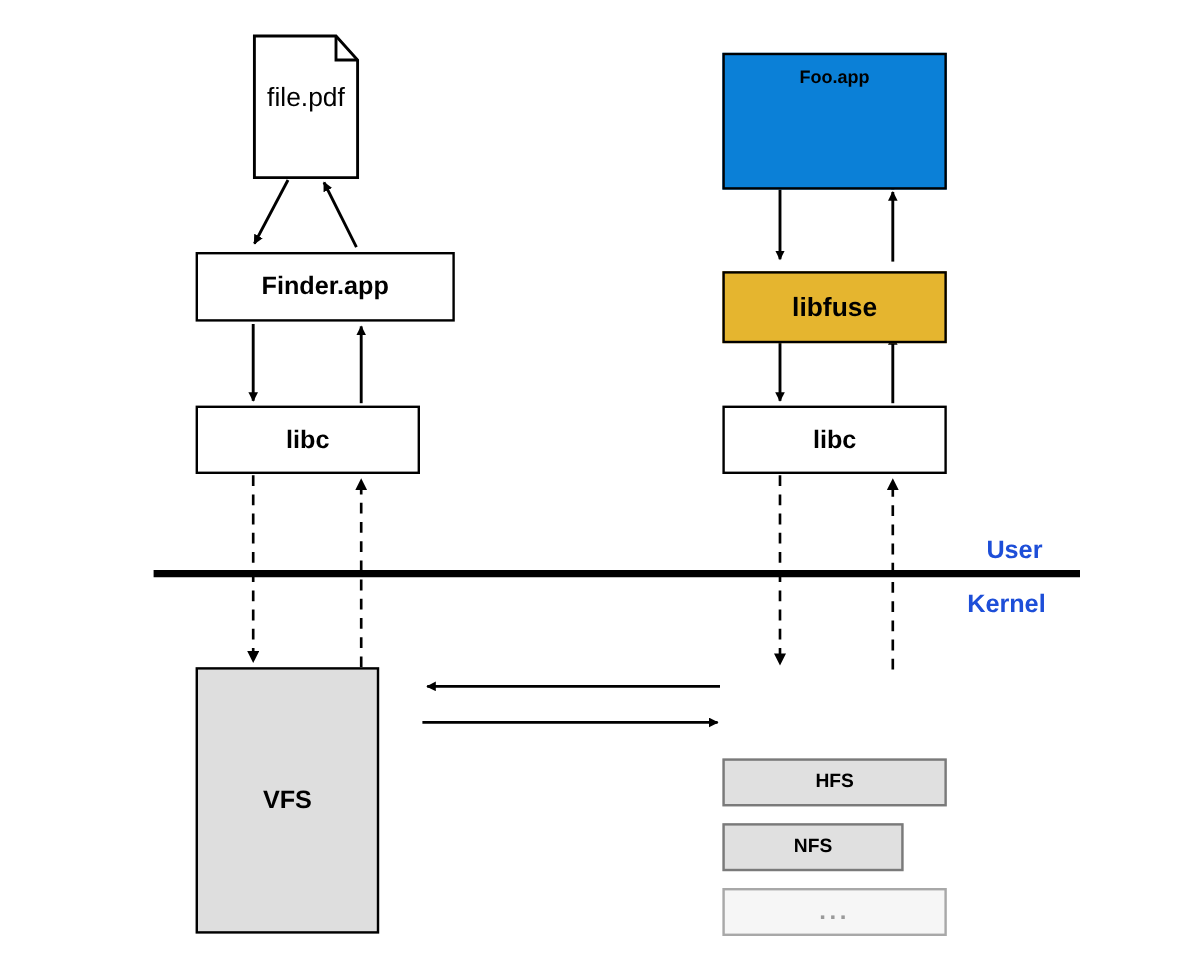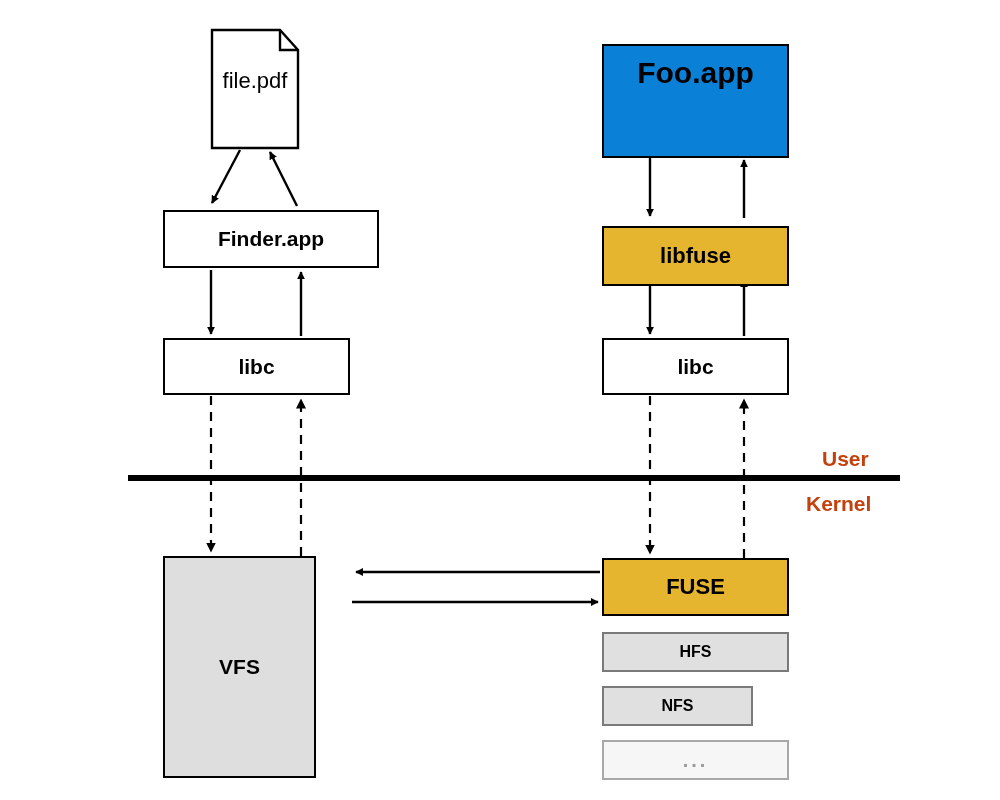--- a/index.html
+++ b/index.html
@@ -38,21 +38,21 @@
     z-index: 3;
   }
   .node-plain {
     background: #ffffff;
     border: 2px solid #000000;
     font-size: 21px;
   }
   .node-blue {
     background: #0B80D7;
     border: 2px solid #000000;
-    font-size: 30px;
+    font-size: 15px;
   }
   .node-gold {
     background: #E5B52F;
     border: 2px solid #000000;
     font-size: 22px;
   }
   .node-gray {
     background: #DEDEDE;
     border: 2px solid #000000;
     font-size: 21px;
@@ -80,21 +80,21 @@
   
   #node-fooapp {
     align-items: flex-start;
     padding-top: 10px;
   }
   
   .boundary-label {
     position: absolute;
     font-weight: bold;
     font-size: 21px;
-    color: #c2410c;
+    color: #1d4ed8;
     z-index: 3;
   }
   .filedoc-label {
     position: absolute;
     font-weight: normal;
     font-size: 22px;
     color: #000000;
     z-index: 3;
     text-align: center;
   }
@@ -197,23 +197,20 @@
   </div>
 
   <div class="node node-gold" id="node-libfuse" style="left:602px; top:226px; width:187px; height:60px;">
     <span class="node-label">libfuse</span>
   </div>
 
   <div class="node node-plain" id="node-libc-right" style="left:602px; top:338px; width:187px; height:57px;">
     <span class="node-label">libc</span>
   </div>
 
-  <div class="node node-gold" id="node-fuse" style="left:602px; top:558px; width:187px; height:58px;">
-    <span class="node-label">FUSE</span>
-  </div>
 
   <div class="node node-subfs" id="node-hfs" style="left:602px; top:632px; width:187px; height:40px;">
     <span class="node-label">HFS</span>
   </div>
 
   <div class="node node-subfs" id="node-nfs" style="left:602px; top:686px; width:151px; height:40px;">
     <span class="node-label">NFS</span>
   </div>
 
   <div class="node node-ellipsis" id="node-more-fs" style="left:602px; top:740px; width:187px; height:40px;">

